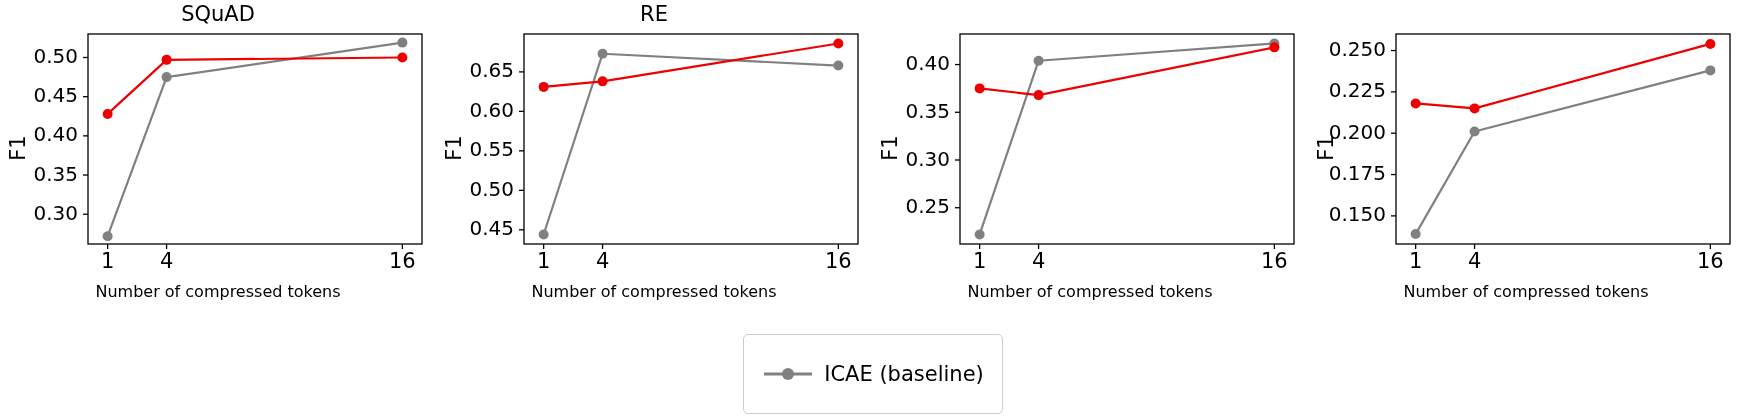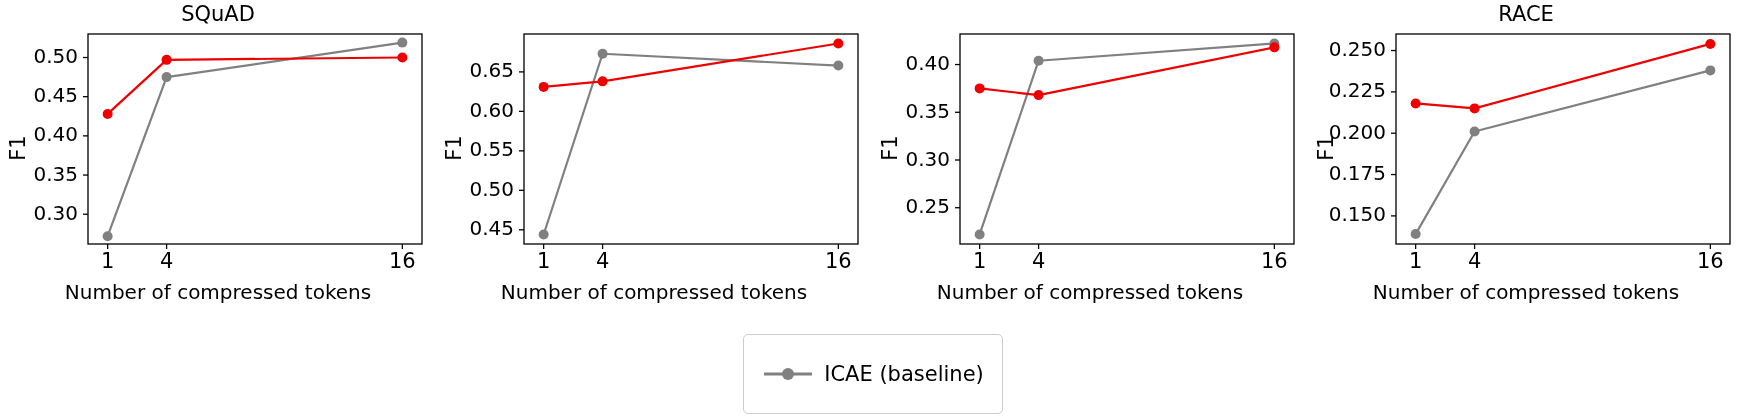--- a/index.html
+++ b/index.html
@@ -79,21 +79,21 @@
     font-family: "DejaVu Sans", sans-serif;
     text-anchor: middle;
     dominant-baseline: hanging;
   }
   .xlabel {
     position: absolute;
     left: 0;
     right: 0;
     top: 280px;
     text-align: center;
-    font-size: 20px;
+    font-size: 16px;
     line-height: 24px;
   }
   .legend-row {
     position: absolute;
     left: 0;
     top: 330px;
     width: 1746px;
     height: 88px;
     display: flex;
     align-items: center;
@@ -160,20 +160,21 @@
             <polyline points="107.64705882352942,87.92537313432838 166.58823529411765,33.8582089552239 402.3529411764706,31.507462686567184" fill="none" stroke="#ee0000" stroke-width="2.2" stroke-linejoin="round" stroke-linecap="round"></polyline>
             <circle cx="107.64705882352942" cy="87.92537313432838" r="5" fill="#ee0000"></circle>
             <circle cx="166.58823529411765" cy="33.8582089552239" r="5" fill="#ee0000"></circle>
             <circle cx="402.3529411764706" cy="31.507462686567184" r="5" fill="#ee0000"></circle>
           </svg>
       </div>
       <div class="xlabel">Number of compressed tokens</div>
     </div>
 
     <div class="panel">
+      <div class="panel-title">RE</div>
       <div class="plot-wrap">
         <div class="ylabel">F1</div>
         <svg class="axes-svg" width="436" height="248">
             <rect x="88" y="8" width="334" height="210" fill="none" stroke="#000000" stroke-width="1.3"></rect>
             <line x1="83" y1="203.78947368421052" x2="88" y2="203.78947368421052" stroke="#000000" stroke-width="1.3"></line>
             <text x="78" y="203.78947368421052" class="tick-label-y">0.45</text>
             <line x1="83" y1="164.3157894736842" x2="88" y2="164.3157894736842" stroke="#000000" stroke-width="1.3"></line>
             <text x="78" y="164.3157894736842" class="tick-label-y">0.50</text>
             <line x1="83" y1="124.84210526315785" x2="88" y2="124.84210526315785" stroke="#000000" stroke-width="1.3"></line>
             <text x="78" y="124.84210526315785" class="tick-label-y">0.55</text>
@@ -226,21 +227,20 @@
             <polyline points="107.64705882352942,62.40909090909091 166.58823529411765,69.0909090909091 402.3529411764706,21.363636363636378" fill="none" stroke="#ee0000" stroke-width="2.2" stroke-linejoin="round" stroke-linecap="round"></polyline>
             <circle cx="107.64705882352942" cy="62.40909090909091" r="5" fill="#ee0000"></circle>
             <circle cx="166.58823529411765" cy="69.0909090909091" r="5" fill="#ee0000"></circle>
             <circle cx="402.3529411764706" cy="21.363636363636378" r="5" fill="#ee0000"></circle>
           </svg>
       </div>
       <div class="xlabel">Number of compressed tokens</div>
     </div>
 
     <div class="panel">
-      <div class="panel-title">RACE</div>
       <div class="plot-wrap">
         <div class="ylabel">F1</div>
         <svg class="axes-svg" width="436" height="248">
             <rect x="88" y="8" width="334" height="210" fill="none" stroke="#000000" stroke-width="1.3"></rect>
             <line x1="83" y1="189.88976377952758" x2="88" y2="189.88976377952758" stroke="#000000" stroke-width="1.3"></line>
             <text x="78" y="189.88976377952758" class="tick-label-y">0.150</text>
             <line x1="83" y1="148.55118110236222" x2="88" y2="148.55118110236222" stroke="#000000" stroke-width="1.3"></line>
             <text x="78" y="148.55118110236222" class="tick-label-y">0.175</text>
             <line x1="83" y1="107.21259842519684" x2="88" y2="107.21259842519684" stroke="#000000" stroke-width="1.3"></line>
             <text x="78" y="107.21259842519684" class="tick-label-y">0.200</text>

